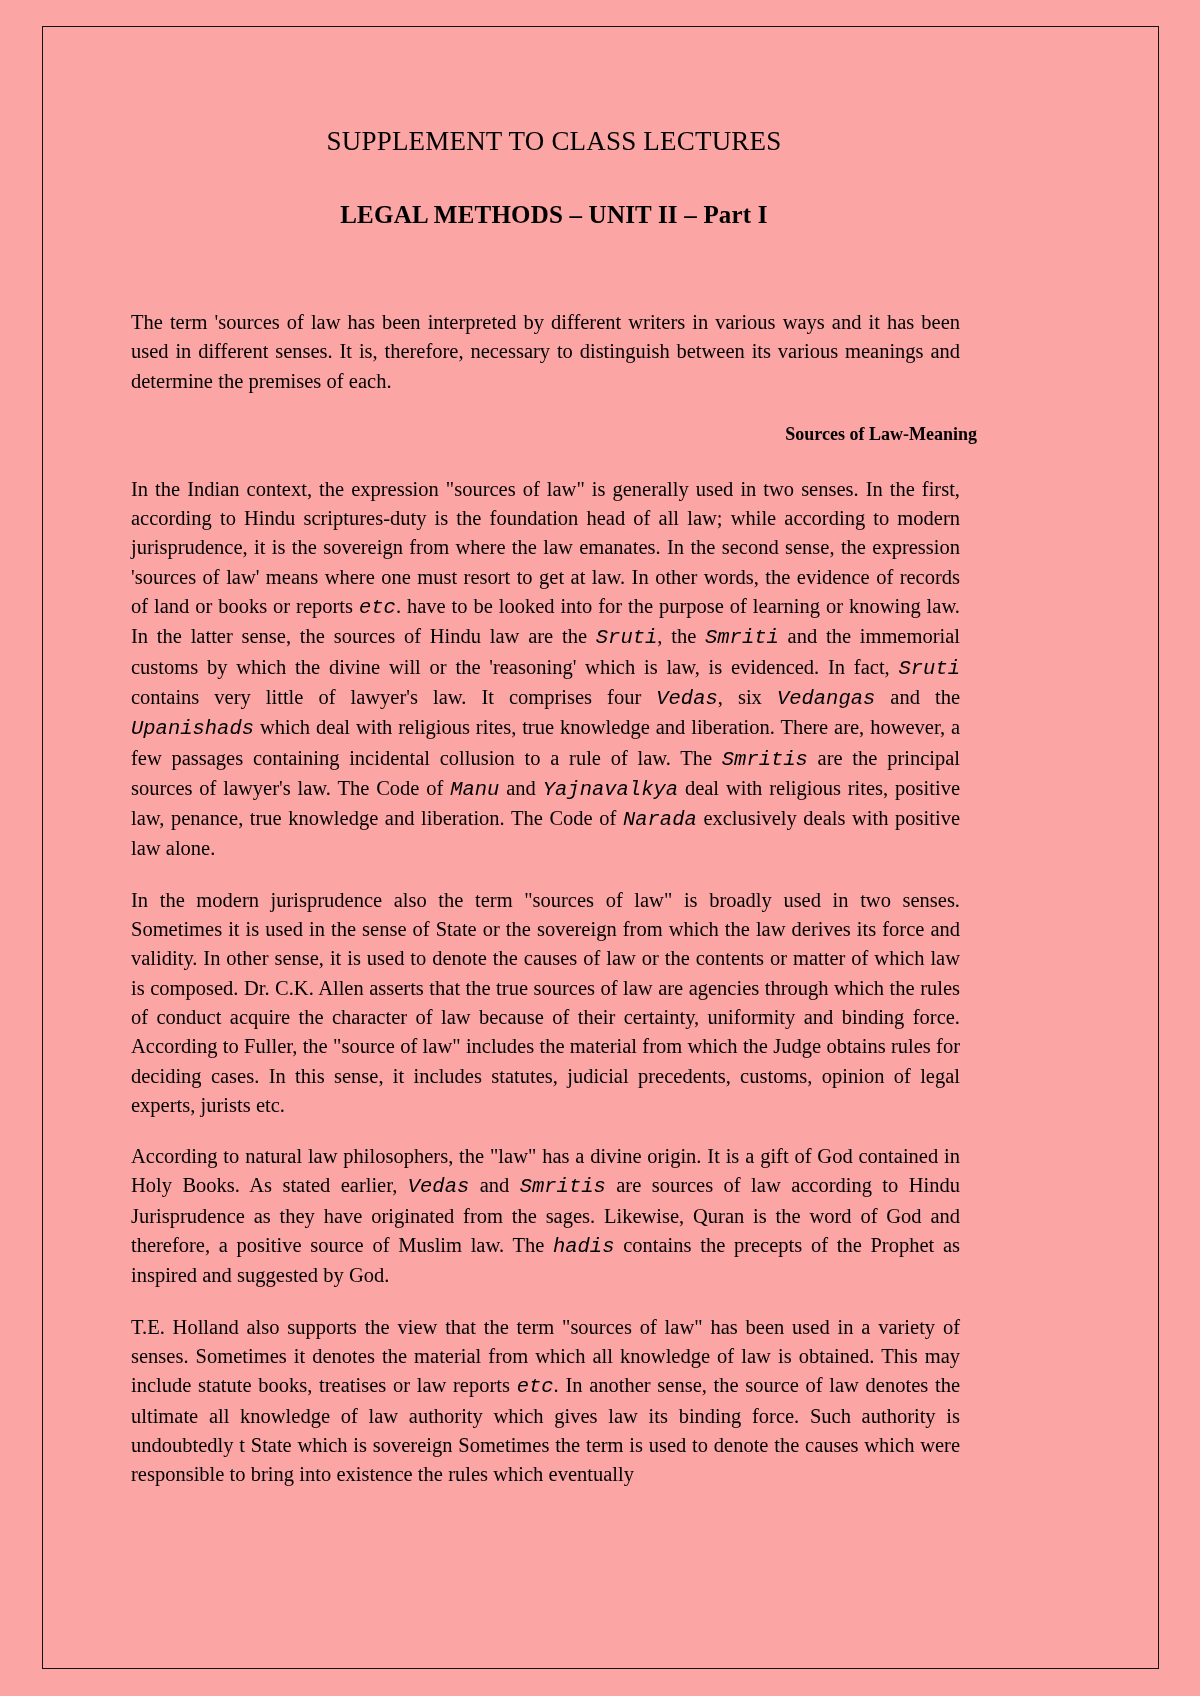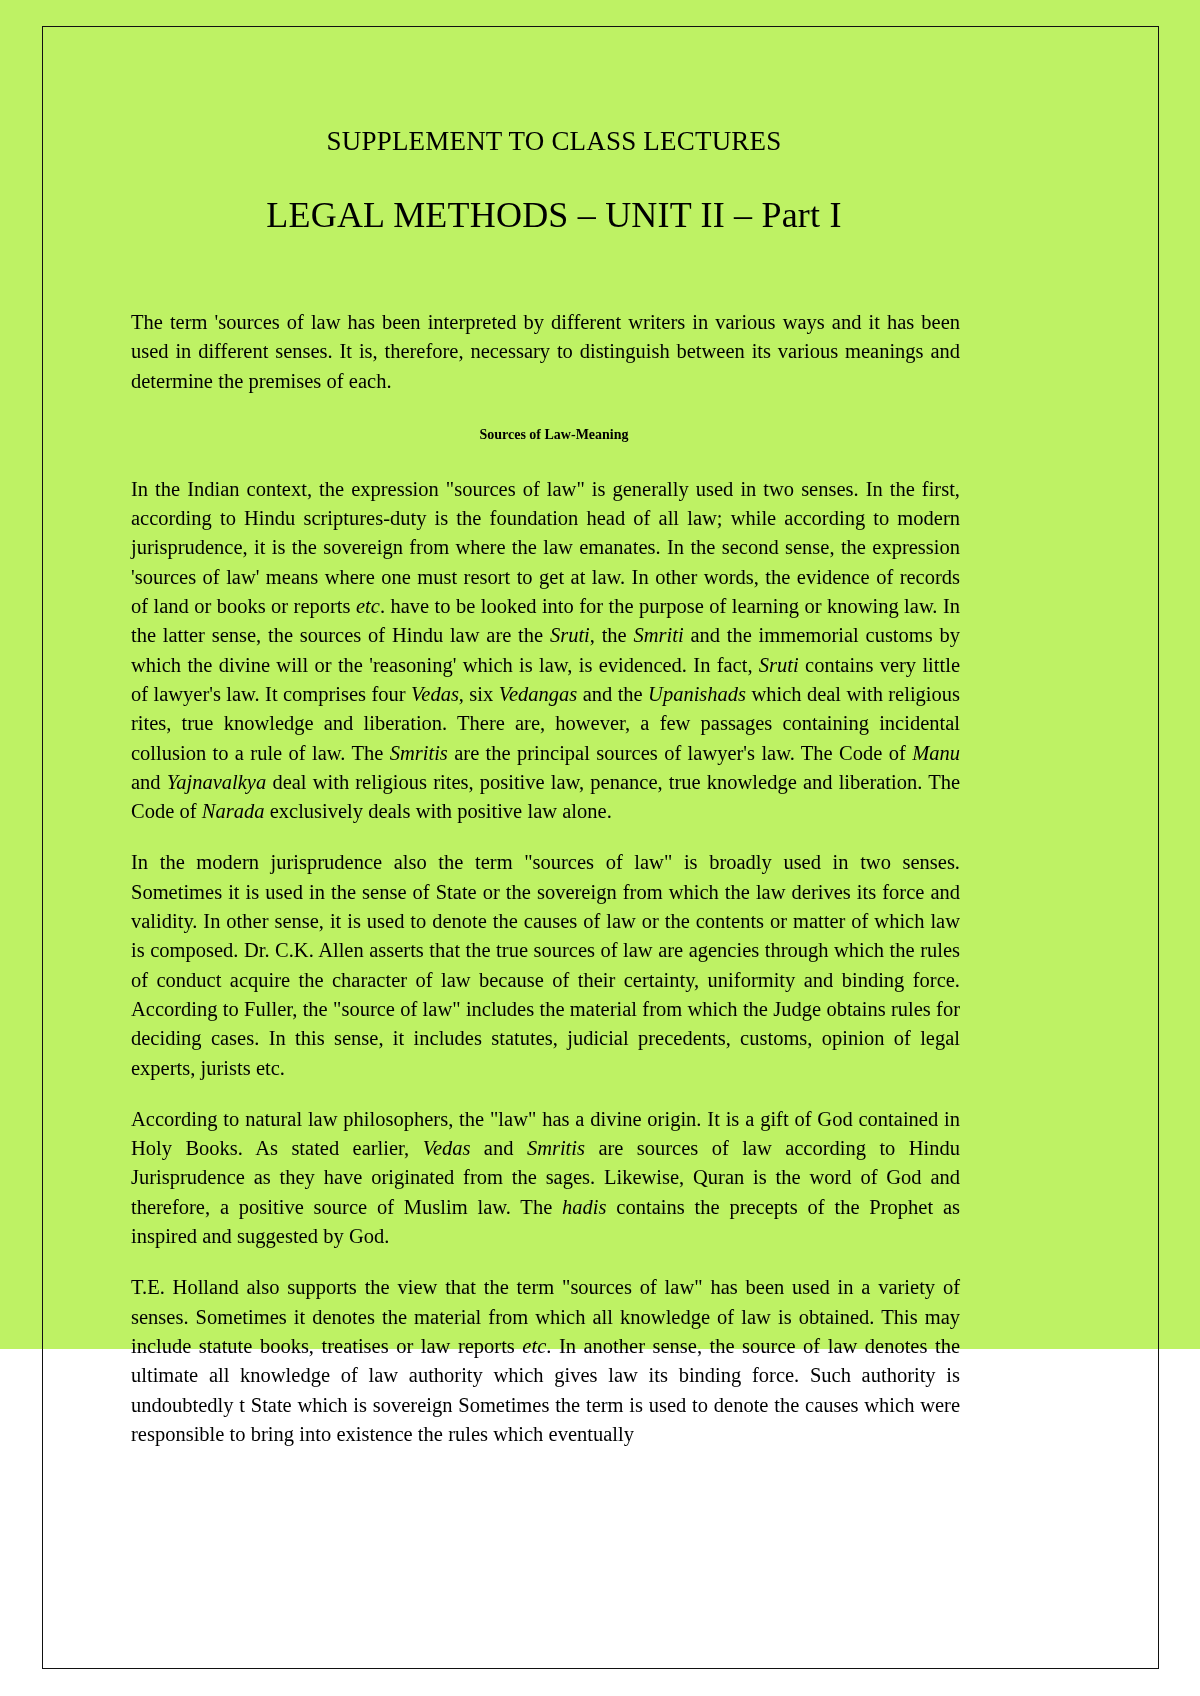--- a/index.html
+++ b/index.html
@@ -12,22 +12,22 @@
     width: 1200px;
     height: 1696px;
     font-family: "Liberation Serif", "DejaVu Serif", serif;
     color: #000000;
     overflow: hidden;
   }
 
   .page {
     position: relative;
     width: 1200px;
-    height: 1349px;
-    background: #bef264;
+    height: 1696px;
+    background: #fca5a5;
     box-sizing: border-box;
   }
 
   
   .page-border {
     position: absolute;
     left: 42px;
     top: 26px;
     width: 1117px;
     height: 1643px;
@@ -50,54 +50,55 @@
 
   .doc-title-1 {
     font-size: 27px;
     line-height: 34px;
     letter-spacing: 0.2px;
     margin: 0 0 40px 0;
     font-weight: normal;
   }
 
   .doc-title-2 {
-    font-size: 36px;
+    font-size: 25px;
     line-height: 34px;
     letter-spacing: 0.2px;
     margin: 0 0 76px 0;
-    font-weight: normal;
+    font-weight: bold;
   }
 
   .doc-title-3 {
     font-size: 31px;
     line-height: 38px;
     letter-spacing: 0.2px;
     margin: 0 0 36px 0;
     font-weight: normal;
   }
 
   p.body-text {
     font-size: 20.5px;
     line-height: 29.3px;
     text-align: justify;
     text-justify: inter-word;
     margin: 0 17px 22px 0;
     word-spacing: 0.1px;
   }
 
   h2.section-heading {
-    font-size: 14px;
+    font-size: 18px;
     line-height: 29px;
     font-weight: bold;
-    text-align: center;
+    text-align: right;
     margin: 24px 0 26px 0;
   }
 
   .it {
     font-style: italic;
+    font-family: Liberation Mono, monospace;
   }
 </style>
 </head>
 <body>
 
 <div class="page">
 
   <div class="page-border"></div>
 
   <div class="content">

